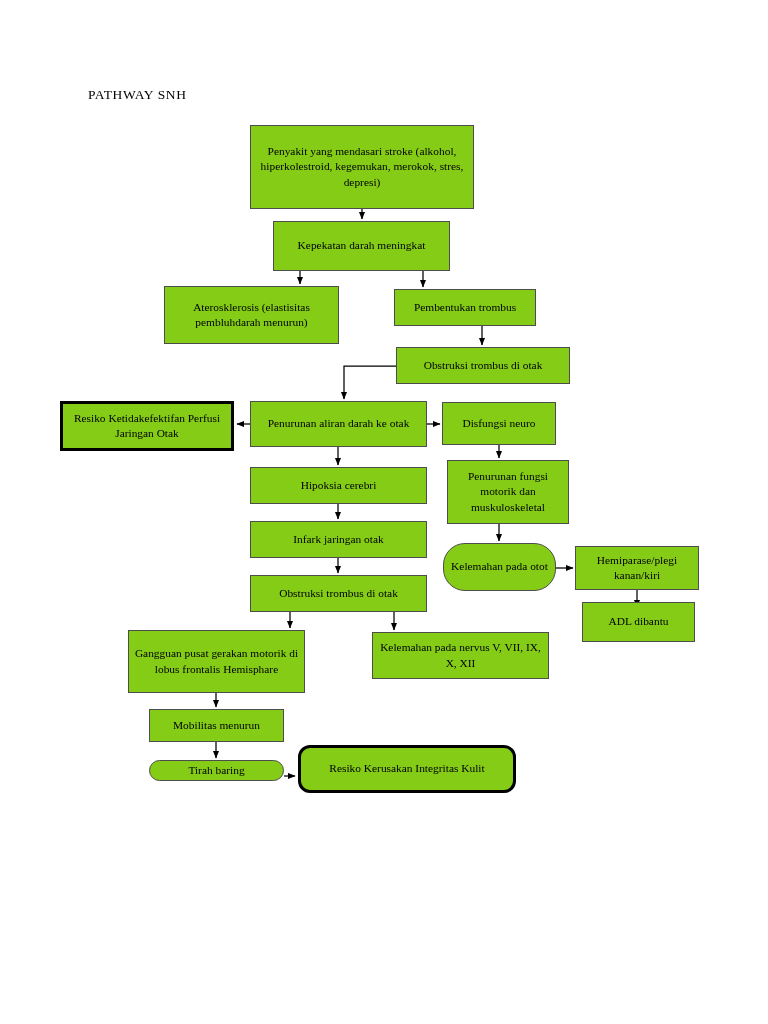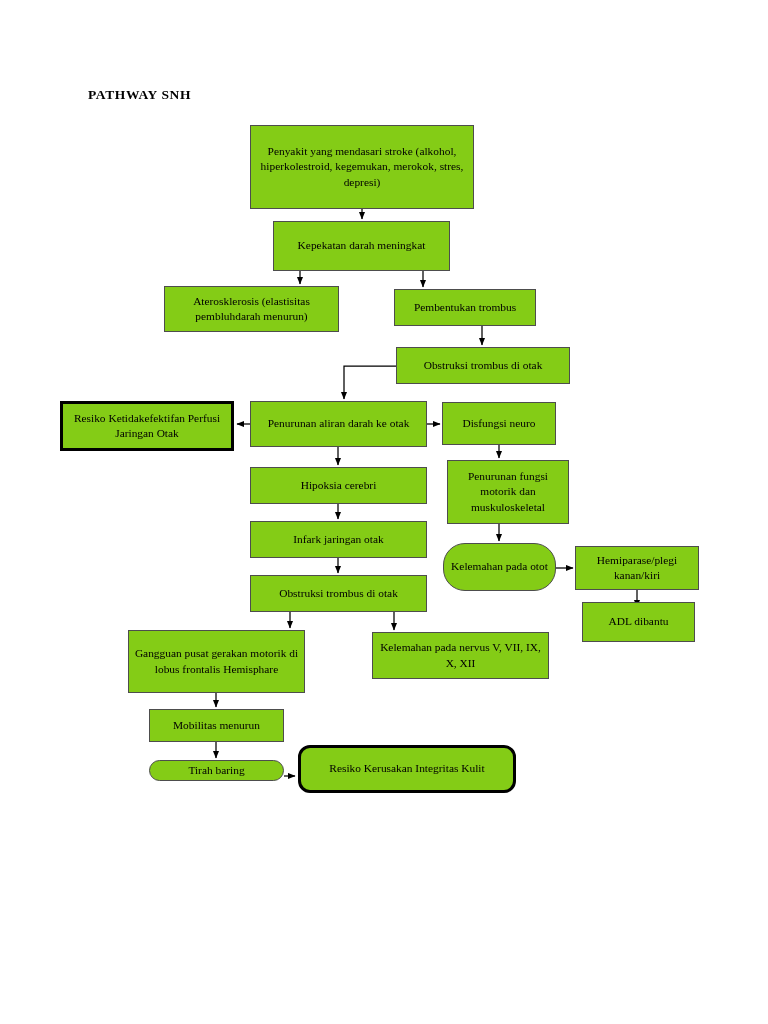--- a/index.html
+++ b/index.html
@@ -19,21 +19,21 @@
     position: absolute;
     left: 0; top: 0;
     width: 768px;
     height: 1024px;
   }
   .title {
     position: absolute;
     left: 88px;
     top: 87px;
     font-size: 13.5px;
-    font-weight: bold;
+    font-weight: normal;
     letter-spacing: 0.6px;
     font-family: "Liberation Serif", "DejaVu Serif", serif;
   }
   .node {
     position: absolute;
     box-sizing: border-box;
     border: 1px solid #4d4d4d;
     background: #84cc16;
     display: flex;
     align-items: center;
@@ -115,21 +115,21 @@
   </svg>
 
   <div class="node" style="left:250px; top:125px; width:224px; height:84px;">
     <span>Penyakit yang mendasari stroke (alkohol, hiperkolestroid, kegemukan, merokok, stres, depresi)</span>
   </div>
 
   <div class="node" style="left:273px; top:221px; width:177px; height:50px;">
     <span>Kepekatan darah meningkat</span>
   </div>
 
-  <div class="node" style="left:164px; top:286px; width:175px; height:46px;">
+  <div class="node" style="left:164px; top:286px; width:175px; height:58px;">
     <span>Aterosklerosis (elastisitas pembluhdarah menurun)</span>
   </div>
 
   <div class="node" style="left:394px; top:289px; width:142px; height:37px;">
     <span>Pembentukan trombus</span>
   </div>
 
   <div class="node" style="left:396px; top:347px; width:174px; height:37px;">
     <span>Obstruksi trombus di otak</span>
   </div>

